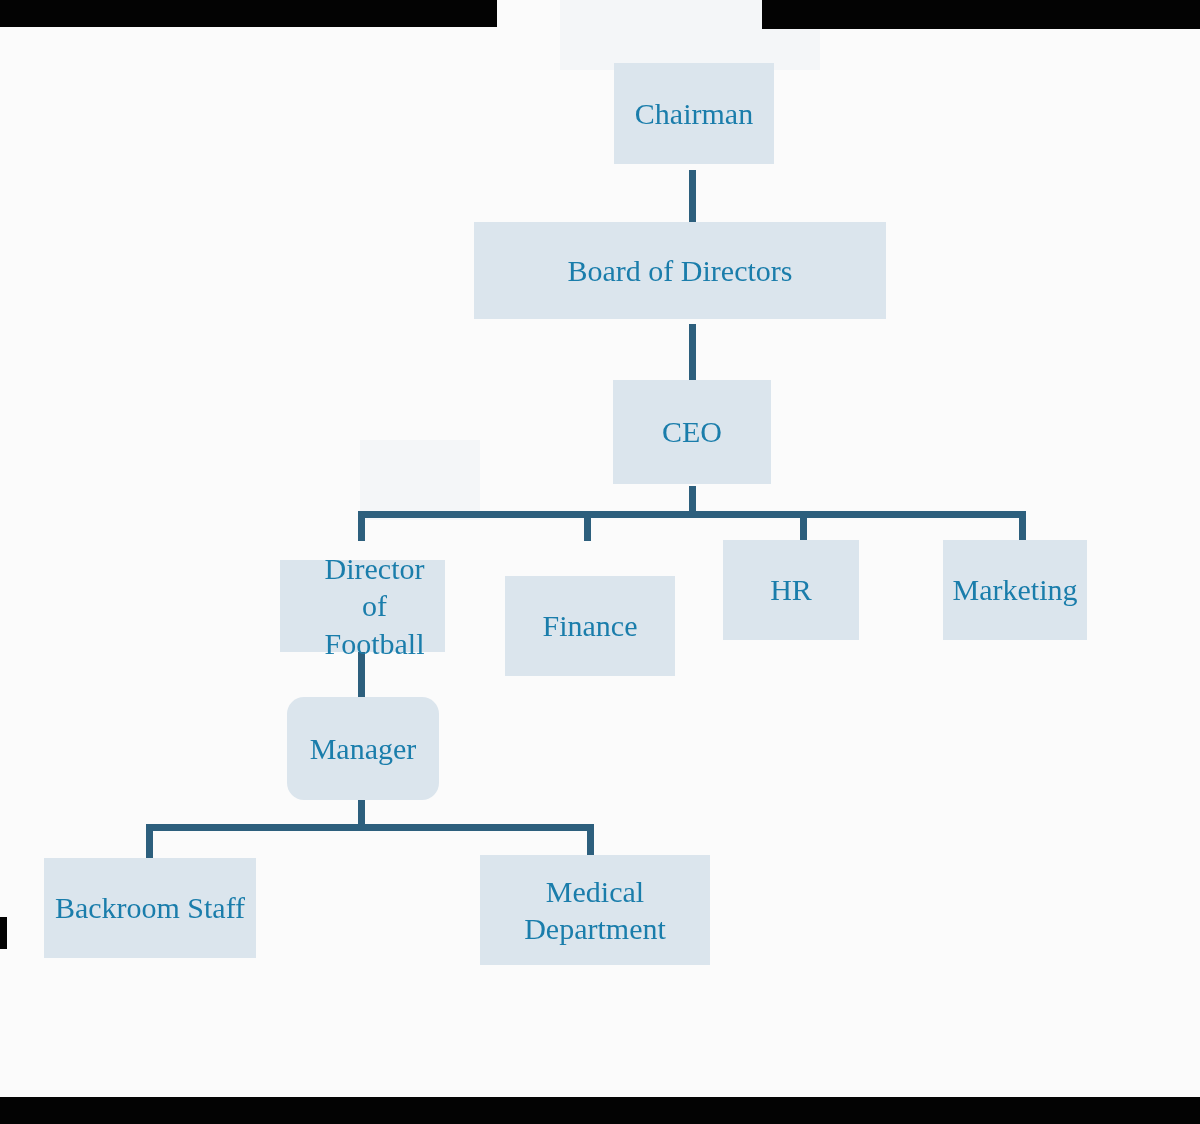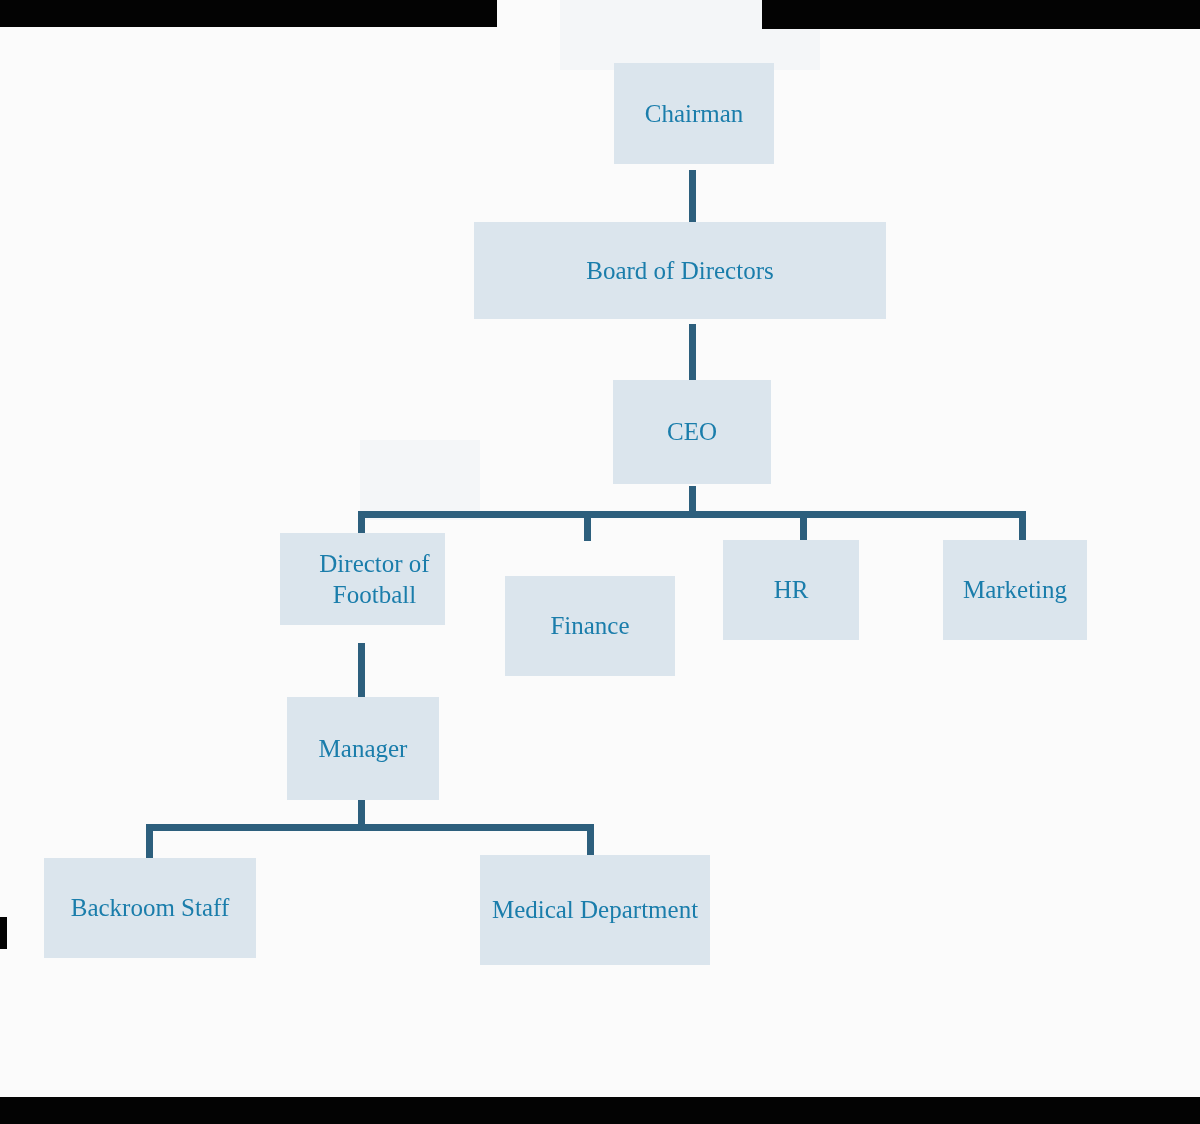--- a/index.html
+++ b/index.html
@@ -21,21 +21,21 @@
     background: #f4f6f8;
   }
   .bar {
     position: absolute;
     background: #030303;
   }
   .node {
     position: absolute;
     background: #dbe5ed;
     color: #1a7dab;
-    font-size: 25px;
+    font-size: 30px;
     line-height: 1.25;
     display: flex;
     align-items: center;
     justify-content: center;
     text-align: center;
     padding: 4px 8px;
     box-sizing: border-box;
   }
   .line {
     position: absolute;
@@ -74,37 +74,37 @@
   </div>
 
   <div class="node" style="left:474px; top:222px; width:412px; height:97px;">
     <span>Board of Directors</span>
   </div>
 
   <div class="node" style="left:613px; top:380px; width:158px; height:104px;align-items:center;">
     <span>CEO</span>
   </div>
 
-  <div class="node" style="left:280px; top:533px; width:165px; height:92px;padding-left:32px;">
+  <div class="node" style="left:280px; top:560px; width:165px; height:92px;padding-left:32px;">
     <span>Director of Football</span>
   </div>
 
   <div class="node" style="left:505px; top:540px; width:170px; height:100px;margin-top:36px;">
     <span>Finance</span>
   </div>
 
   <div class="node" style="left:723px; top:540px; width:136px; height:100px;">
     <span>HR</span>
   </div>
 
   <div class="node" style="left:943px; top:540px; width:144px; height:100px;">
     <span>Marketing</span>
   </div>
 
-  <div class="node" style="left:287px; top:697px; width:152px; height:103px;">
+  <div class="node" style="left:287px; top:697px; width:152px; height:103px;border-radius:17px;">
     <span>Manager</span>
   </div>
 
   <div class="node" style="left:44px; top:858px; width:212px; height:100px;">
     <span>Backroom Staff</span>
   </div>
 
   <div class="node" style="left:480px; top:855px; width:230px; height:110px;">
     <span>Medical Department</span>
   </div>

